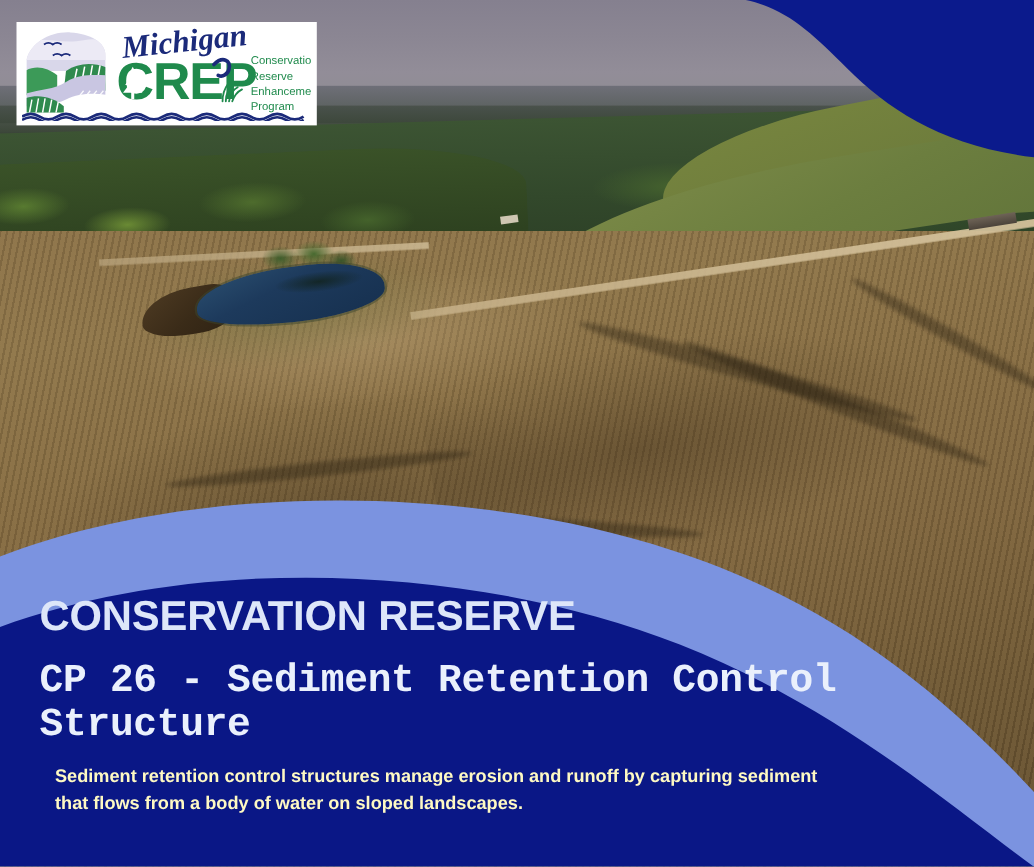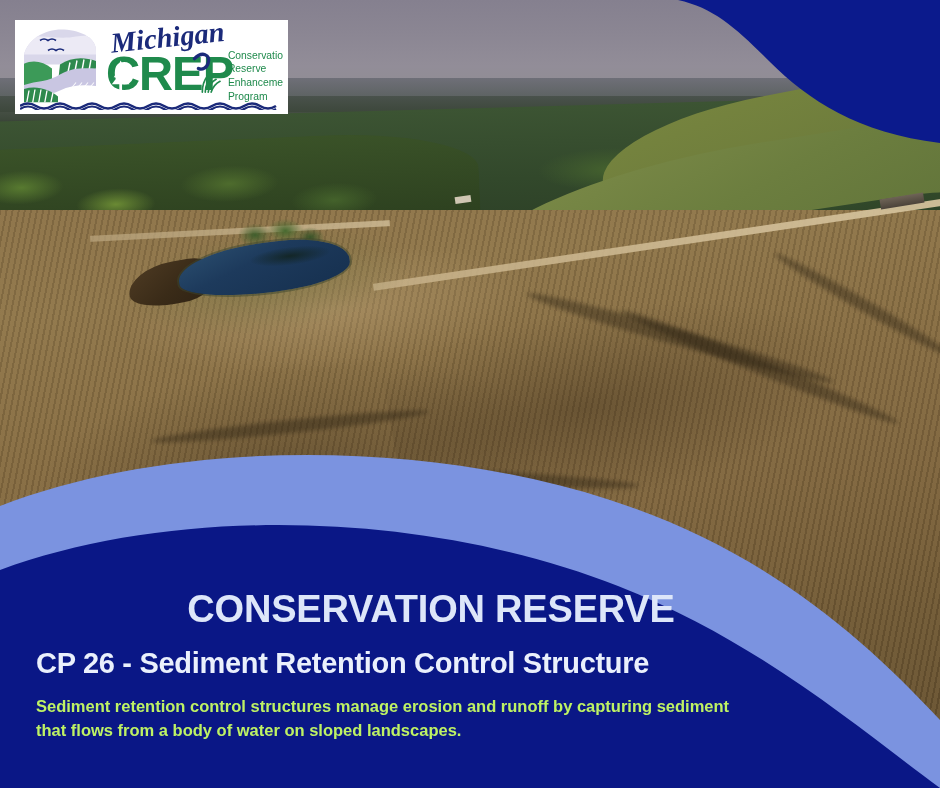--- a/index.html
+++ b/index.html
@@ -314,34 +314,33 @@
   }
   .headline {
     margin: 0;
     color: #dde6f9;
     font-family: "Liberation Sans", sans-serif;
     font-weight: bold;
     font-size: 38px;
     line-height: 1.06;
     letter-spacing: -0.2px;
     text-transform: uppercase;
-    text-align: center;
   }
   .subhead {
     margin: 17px 0 0 0;
     color: #eaf0fc;
-    font-family: Liberation Sans, sans-serif;
+    font-family: Liberation Mono, monospace;
     font-weight: bold;
-    font-size: 29px;
+    font-size: 36px;
     line-height: 1.12;
     letter-spacing: -0.3px;
   }
   .body-text {
-    margin: 16px 0 0 0;
-    color: #bef264;
+    margin: 16px 0 0 14px;
+    color: #fef9c3;
     font-family: "Liberation Sans", sans-serif;
     font-weight: bold;
     font-size: 16.5px;
     line-height: 1.42;
     max-width: 720px;
   }
 </style>
 </head>
 <body>
 

